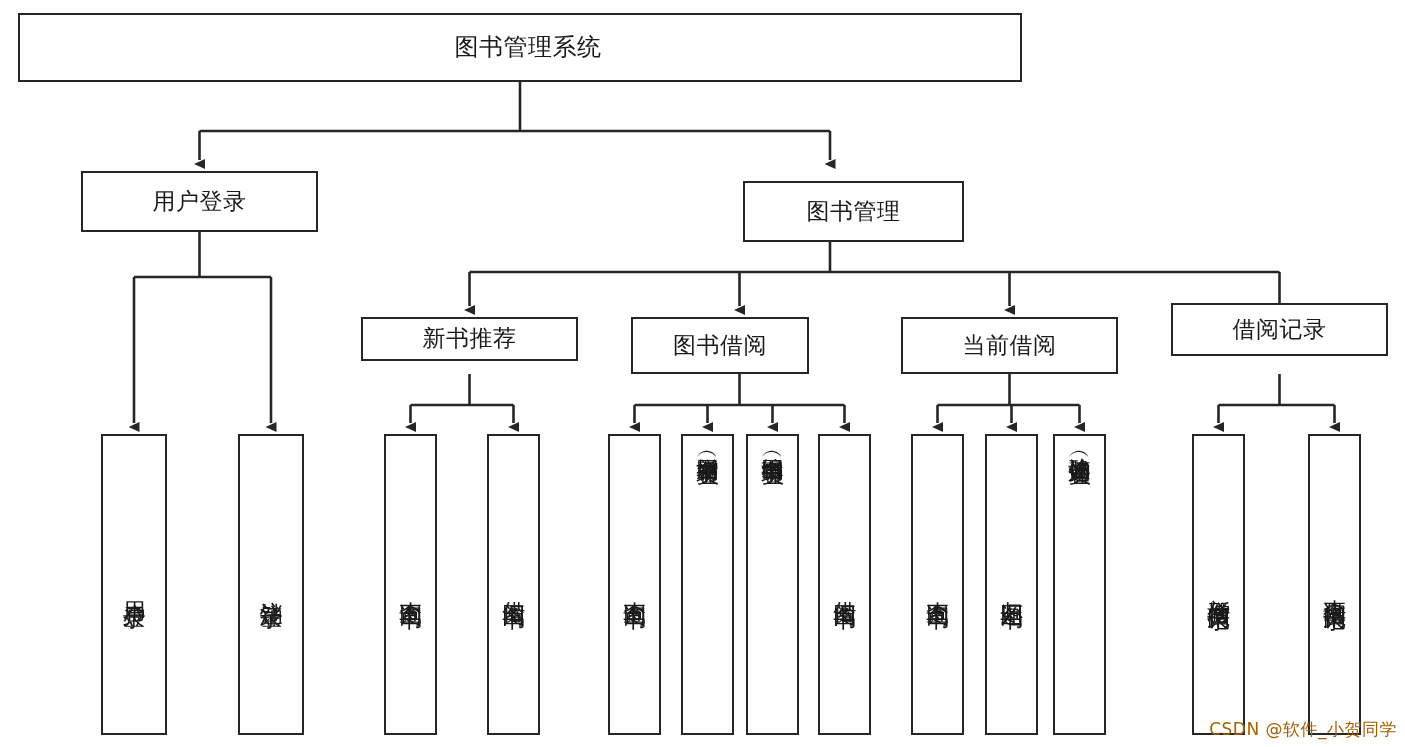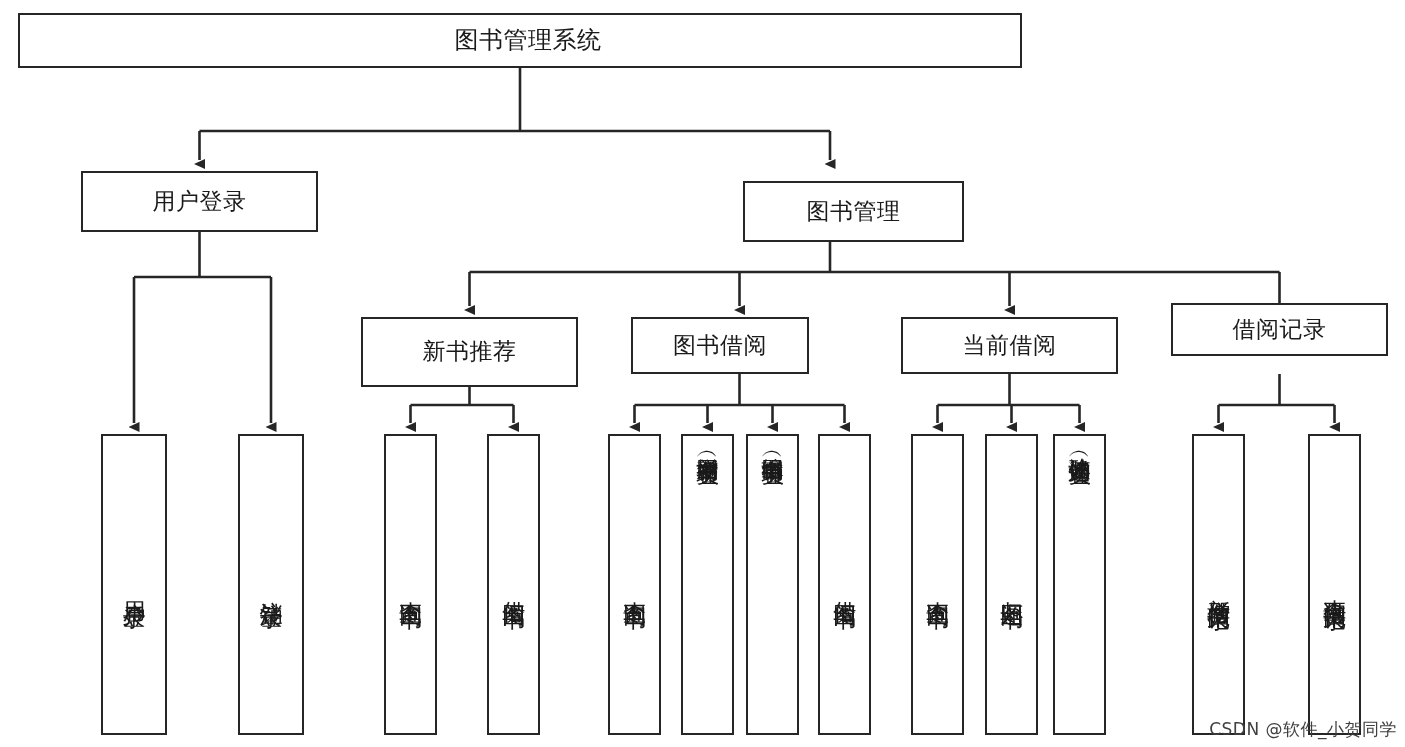--- a/index.html
+++ b/index.html
@@ -69,21 +69,21 @@
   }
   .v-node.tall-text .node-label {
     font-size: 22px;
     letter-spacing: 1px;
   }
   .watermark {
     position: absolute;
     right: 8px;
     bottom: 6px;
     font-size: 17px;
-    color: #404040;
+    color: #a16207;
     letter-spacing: 0.5px;
     z-index: 5;
     white-space: nowrap;
     font-family: "DejaVu Sans", "Liberation Sans", sans-serif;
     margin-top: 40px;
   }
 </style>
 </head>
 <body>
 
@@ -132,32 +132,32 @@
       <path d="M1011.5,405 L1011.5,423" marker-end="url(#arrow)"></path>
       <path d="M1079.5,405 L1079.5,423" marker-end="url(#arrow)"></path>
 
       <path d="M1279.5,374 L1279.5,405"></path>
       <path d="M1218.5,405 L1334.5,405"></path>
       <path d="M1218.5,405 L1218.5,423" marker-end="url(#arrow)"></path>
       <path d="M1334.5,405 L1334.5,423" marker-end="url(#arrow)"></path>
     </g>
   </svg>
 
-  <div class="node h-node root" style="left:18px; top:13px; width:1004px; height:55px;padding-left:16px;">
+  <div class="node h-node root" style="left:18px; top:13px; width:1004px; height:69px;padding-left:16px;">
     <span class="node-label">图书管理系统</span>
   </div>
 
   <div class="node h-node" style="left:81px; top:171px; width:237px; height:61px;">
     <span class="node-label">用户登录</span>
   </div>
   <div class="node h-node" style="left:711px; top:181px; width:221px; height:61px;margin-left:32px;">
     <span class="node-label">图书管理</span>
   </div>
 
-  <div class="node h-node" style="left:361px; top:317px; width:217px; height:70px;">
+  <div class="node h-node" style="left:361px; top:317px; width:217px; height:44px;">
     <span class="node-label">新书推荐</span>
   </div>
   <div class="node h-node" style="left:631px; top:317px; width:178px; height:57px;">
     <span class="node-label">图书借阅</span>
   </div>
   <div class="node h-node" style="left:901px; top:317px; width:217px; height:57px;font-family:Liberation Serif, serif;">
     <span class="node-label">当前借阅</span>
   </div>
   <div class="node h-node" style="left:1171px; top:303px; width:217px; height:53px;">
     <span class="node-label">借阅记录</span>

